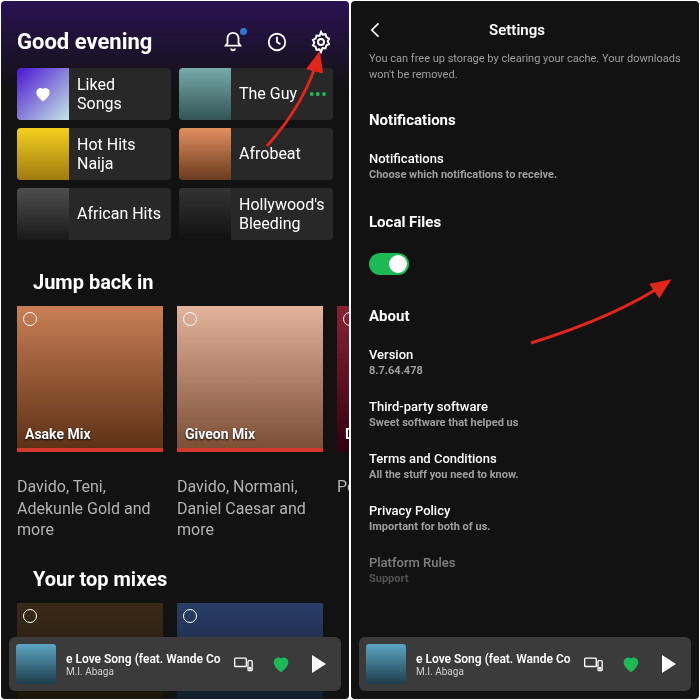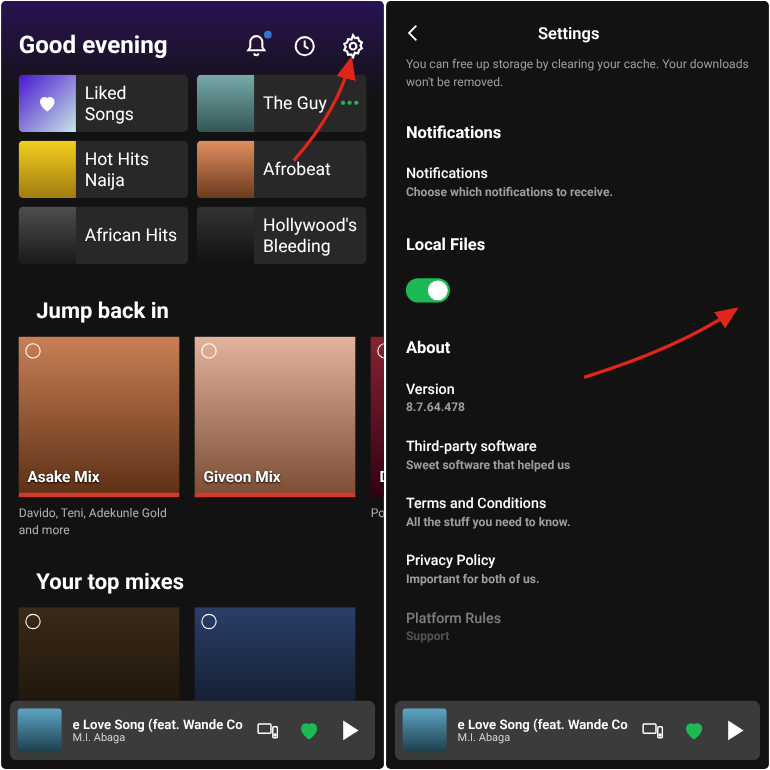--- a/index.html
+++ b/index.html
@@ -31,21 +31,21 @@
   .sect { font-size:20px; font-weight:700; padding:26px 16px 12px 32px; }
   .rowcards { display:flex; gap:14px; padding:0 16px; overflow:hidden; }
   .card { width:146px; flex-shrink:0; }
   .card .cover { width:146px; height:146px; background:#333; position:relative; overflow:hidden; }
   .card .cover.asake { background:linear-gradient(#c97f55,#5b2f14); }
   .card .cover.giveon { background:linear-gradient(#e3b39b,#7a4c33); }
   .card .cover.third { background:linear-gradient(#823,#301); }
   .cover-lbl { position:absolute; left:8px; bottom:10px; font-size:14px; font-weight:700; text-shadow:0 1px 2px #000; }
   .redbar { position:absolute; left:0; right:0; bottom:0; height:4px; background:#d33a2c; }
   .slogo { position:absolute; top:6px; left:6px; width:14px; height:14px; border:1.5px solid #fff; border-radius:50%; }
-  .card .sub { color:#b3b3b3; font-size:11px; line-height:1.35; padding-top:8px; }
+  .card .sub { color:#b3b3b3; font-size:16px; line-height:1.35; padding-top:24px; }
 
   .mixrow { display:flex; gap:14px; padding:0 16px; overflow:hidden; }
   .mix { width:146px; height:118px; background:#333; position:relative; flex-shrink:0; }
   .mix.a { background:linear-gradient(#3a2a18,#161107); }
   .mix.b { background:linear-gradient(#2a3e68,#0d1522); }
   .mix .slogo { top:6px; left:6px; }
 
   
   .mini { position:absolute; left:8px; right:8px; bottom:8px; height:54px; background:#3b3b3b; border-radius:6px; display:flex; align-items:center; padding:0 10px 0 7px; gap:10px; }
   .mini .mart { width:40px; height:40px; background:linear-gradient(#5ca6c4,#1e3d4c); border-radius:3px; flex-shrink:0; }
@@ -147,20 +147,21 @@
           <div class="redbar"></div>
         </div>
         <div class="sub">Davido, Teni, Adekunle Gold and more</div>
       </div>
       <div class="card">
         <div class="cover giveon">
           <div class="slogo"></div>
           <div class="cover-lbl">Giveon Mix</div>
           <div class="redbar"></div>
         </div>
+        <div class="sub">Davido, Normani, Daniel Caesar and more</div>
       </div>
       <div class="card" style="width:30px">
         <div class="cover third" style="width:30px">
           <div class="slogo"></div>
           <div class="cover-lbl">D</div>
         </div>
         <div class="sub" style="white-space:nowrap">Post Brow</div>
       </div>
     </div>
 

